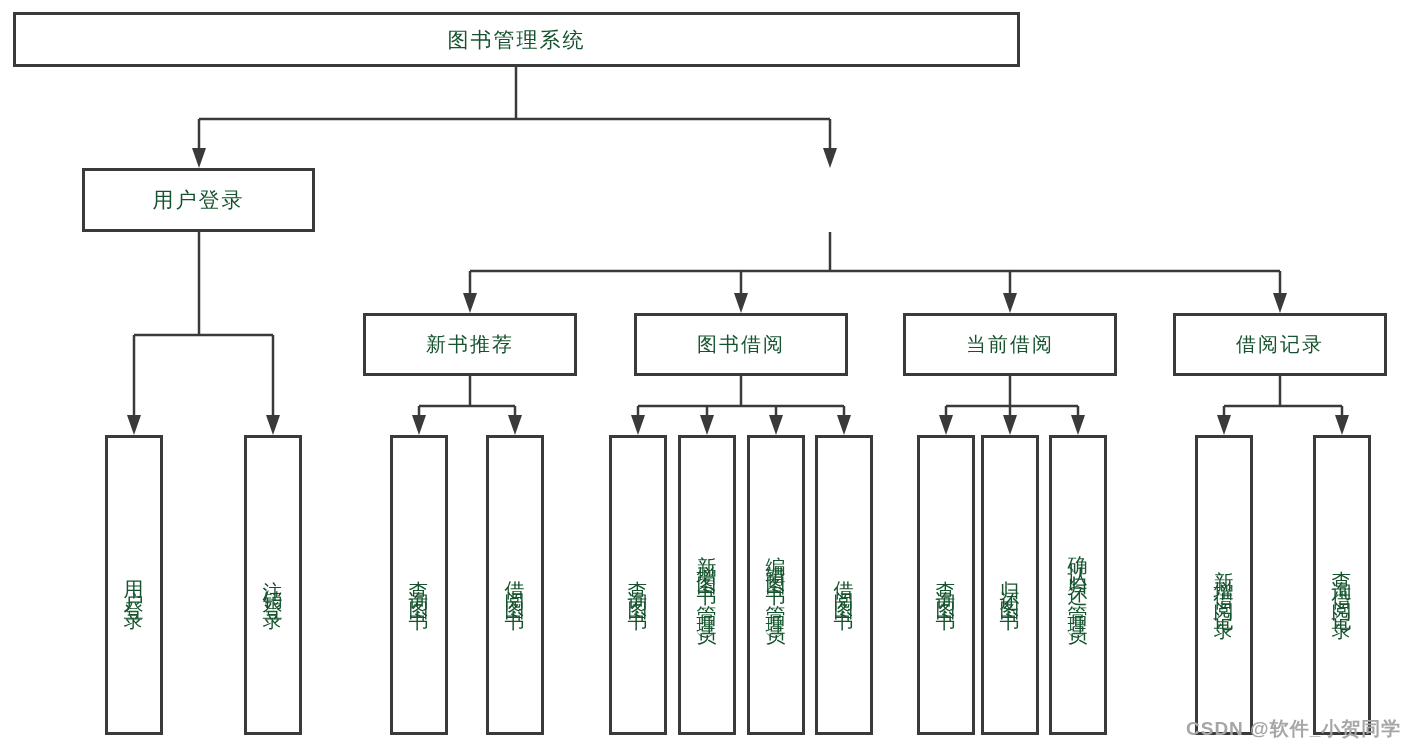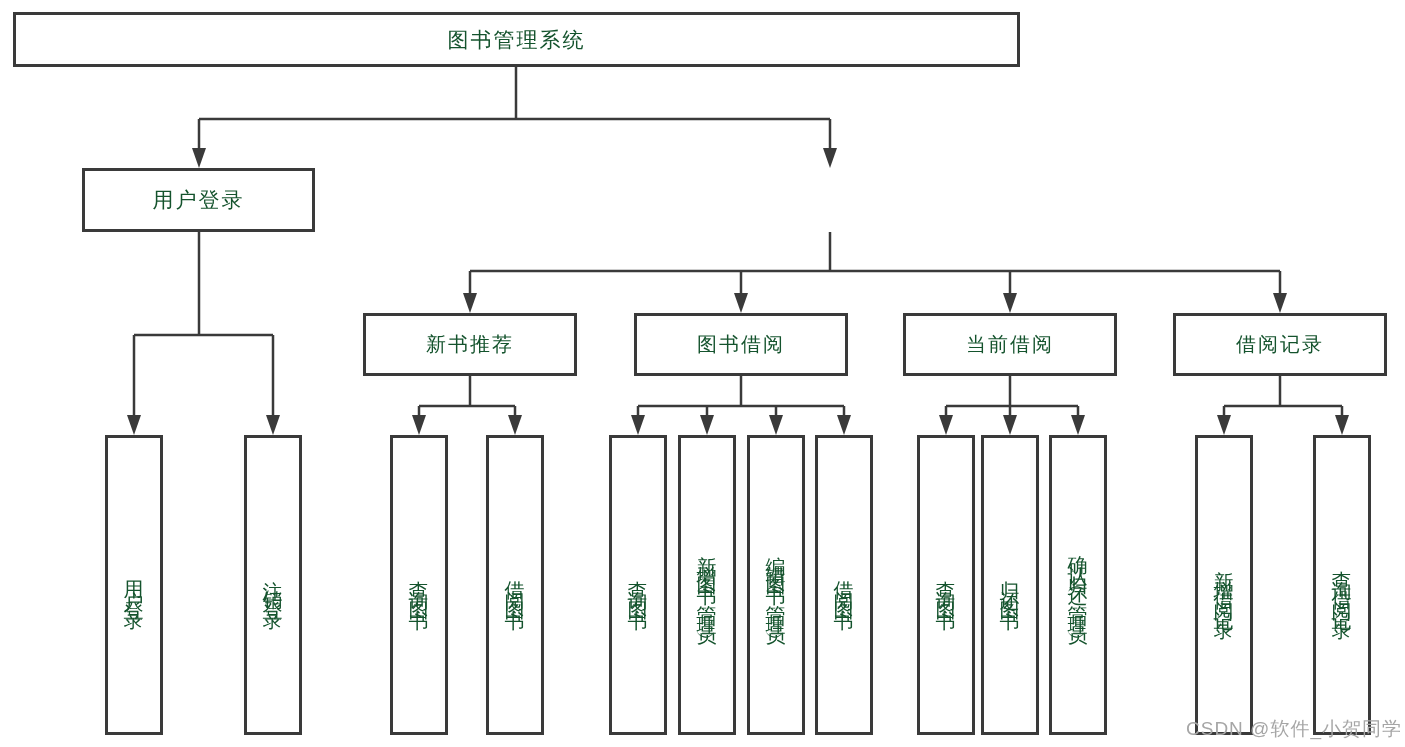--- a/index.html
+++ b/index.html
@@ -66,20 +66,21 @@
   .v13 { left: 1313px; }
   #watermark {
     position: absolute;
     left: 1186px;
     top: 716px;
     font-size: 19px;
     color: #a6a6a6;
     letter-spacing: 1px;
     white-space: nowrap;
     z-index: 10;
+    font-weight: bold;
   }
 </style>
 </head>
 <body>
 
 <div id="stage">
 
   <svg id="connector-layer" viewBox="0 0 1405 747" xmlns="http://www.w3.org/2000/svg">
     <g stroke="#3a3a3a" stroke-width="2.5" fill="none">
 

